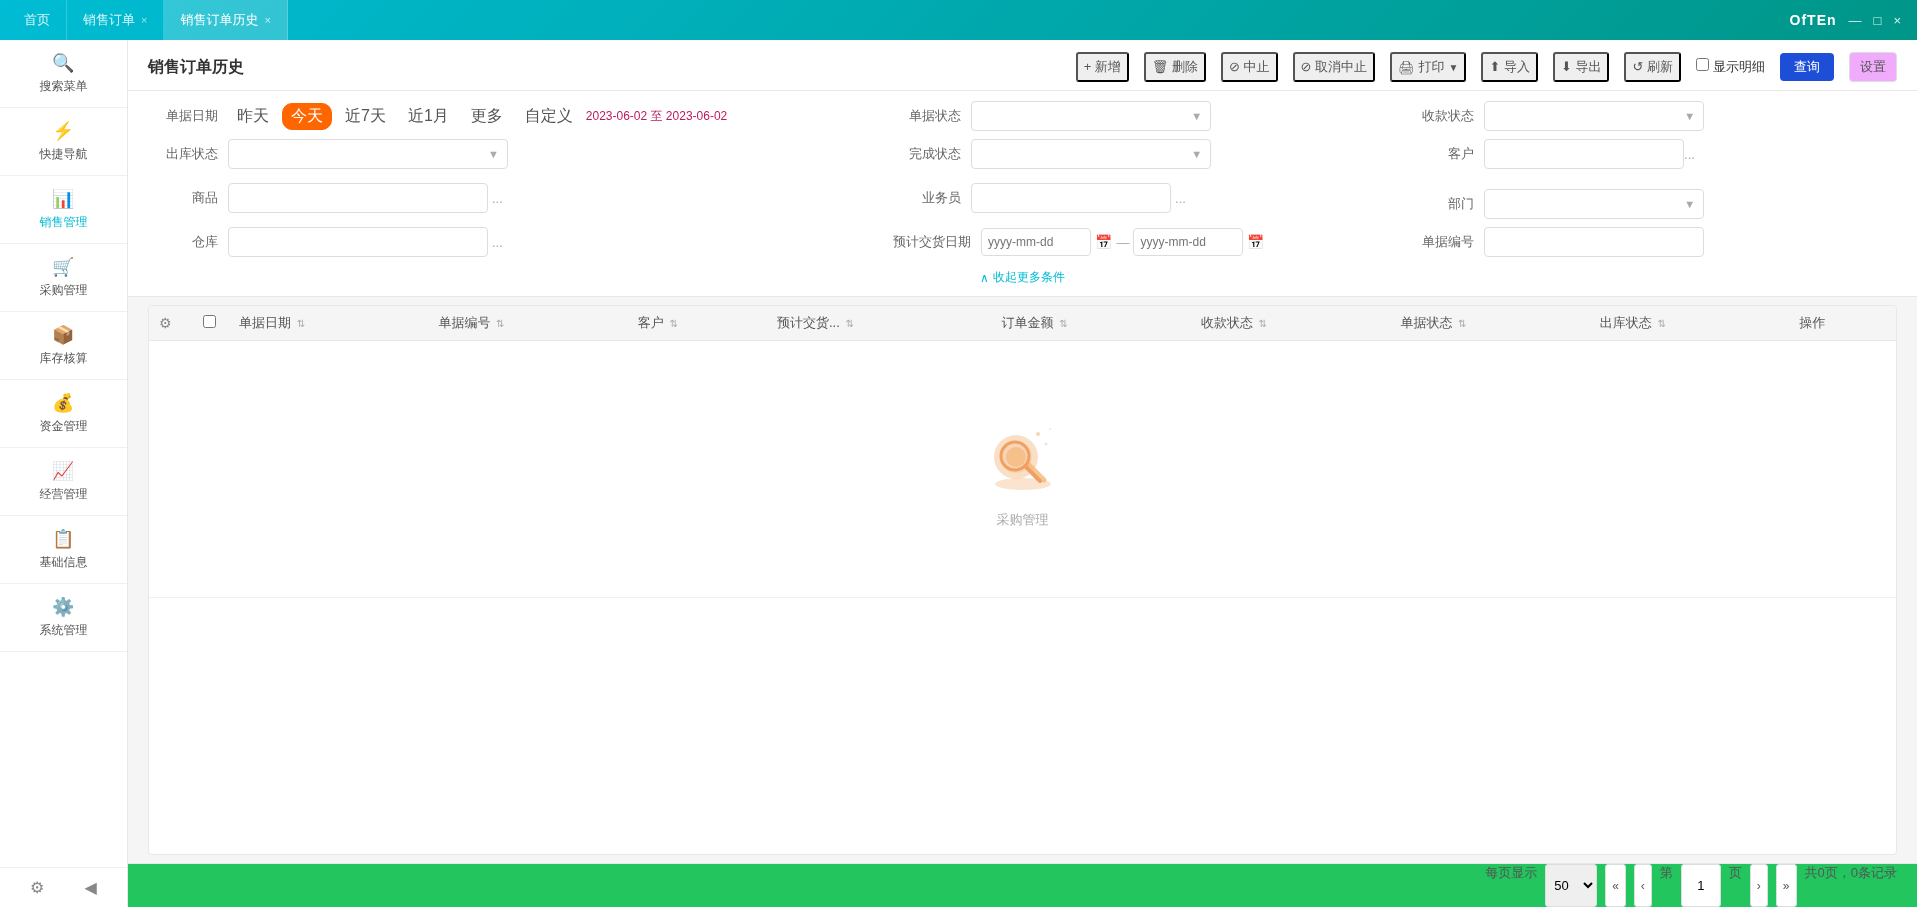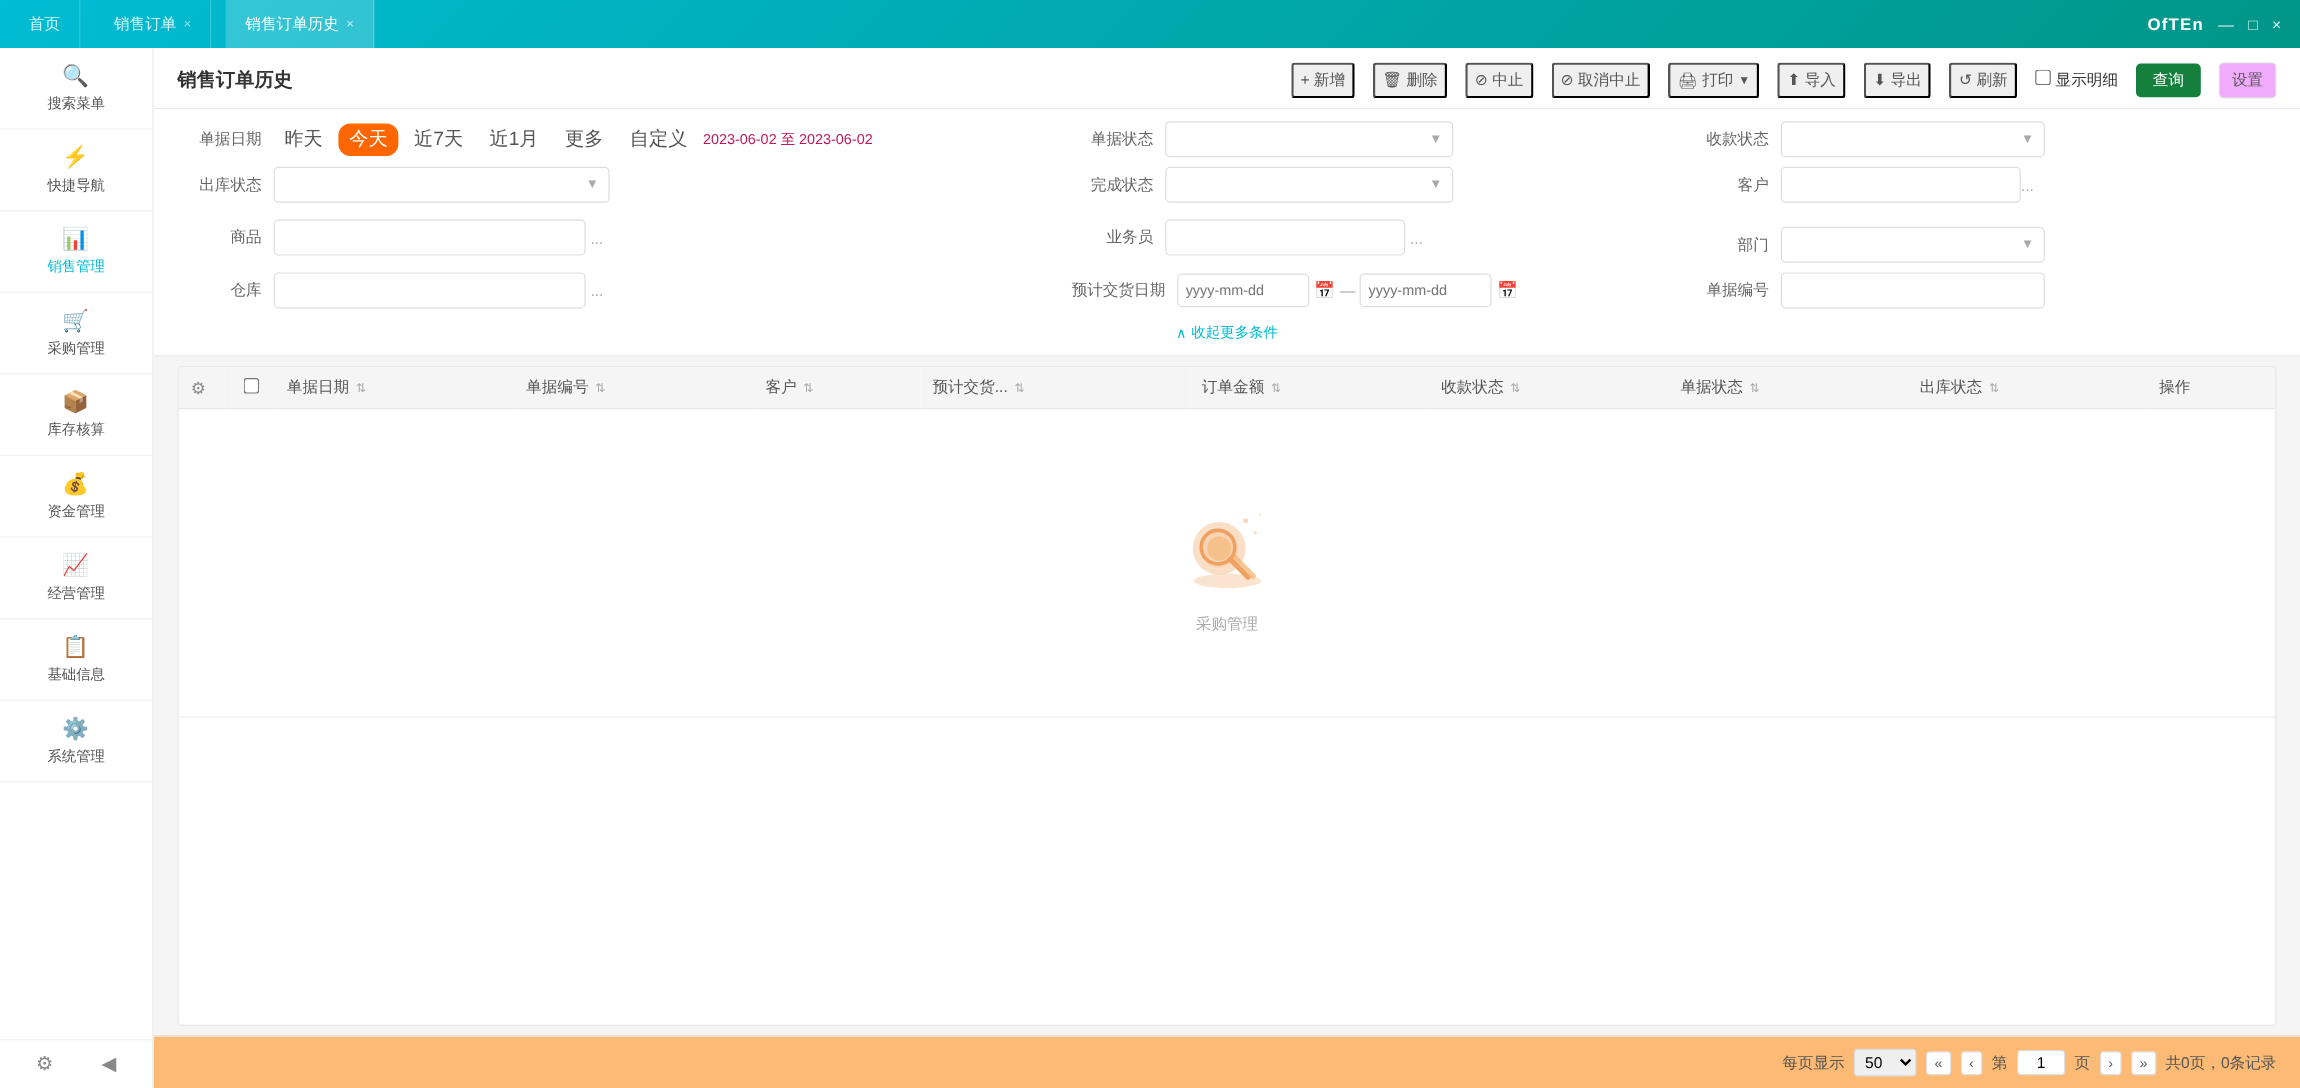--- a/index.html
+++ b/index.html
@@ -5,21 +5,21 @@
     * { box-sizing: border-box; margin: 0; padding: 0; }
     body { font-family: 'Microsoft YaHei', Arial, sans-serif; font-size: 13px; background: #f5f5f5; color: #333; display: flex; flex-direction: column; height: 907px; overflow: hidden; }
 
     
     .top-bar {
       height: 40px;
       background: linear-gradient(135deg, #00bcd4, #009688);
       display: flex;
       align-items: center;
       padding: 0 8px;
-      gap: 12px;
+      gap: 0;
       position: relative;
     }
     .tab-item {
       height: 40px;
       padding: 0 16px;
       display: flex;
       align-items: center;
       gap: 6px;
       cursor: pointer;
       font-size: 13px;
@@ -125,21 +125,21 @@
       display: flex;
       align-items: center;
       gap: 4px;
       cursor: pointer;
       color: #555;
       font-size: 13px;
       padding: 4px 6px;
       border-radius: 3px;
     }
     .toolbar-btn.primary {
-      background: #15803d;
+      background: #1d4ed8;
       color: #fff;
       padding: 5px 14px;
       border-radius: 4px;
       border: none;
     }
     .toolbar-btn.secondary {
       background: #f0abfc;
       border: 1px solid #ddd;
       padding: 5px 10px;
       border-radius: 4px;
@@ -266,24 +266,23 @@
     }
     .empty-icon {
       width: 90px;
       height: 90px;
       margin-bottom: 12px;
     }
 
     
     .pagination {
       height: 44px;
-      background: #fdba74;
+      background: #22c55e;
       border-top: 1px solid #e8e8e8;
       display: flex;
-      align-items: center;
       justify-content: flex-end;
       padding: 0 20px;
       gap: 8px;
       font-size: 13px;
       color: #555;
       flex-shrink: 0;
     }
     .page-size-select {
       border: 1px solid #ddd;
       border-radius: 3px;

